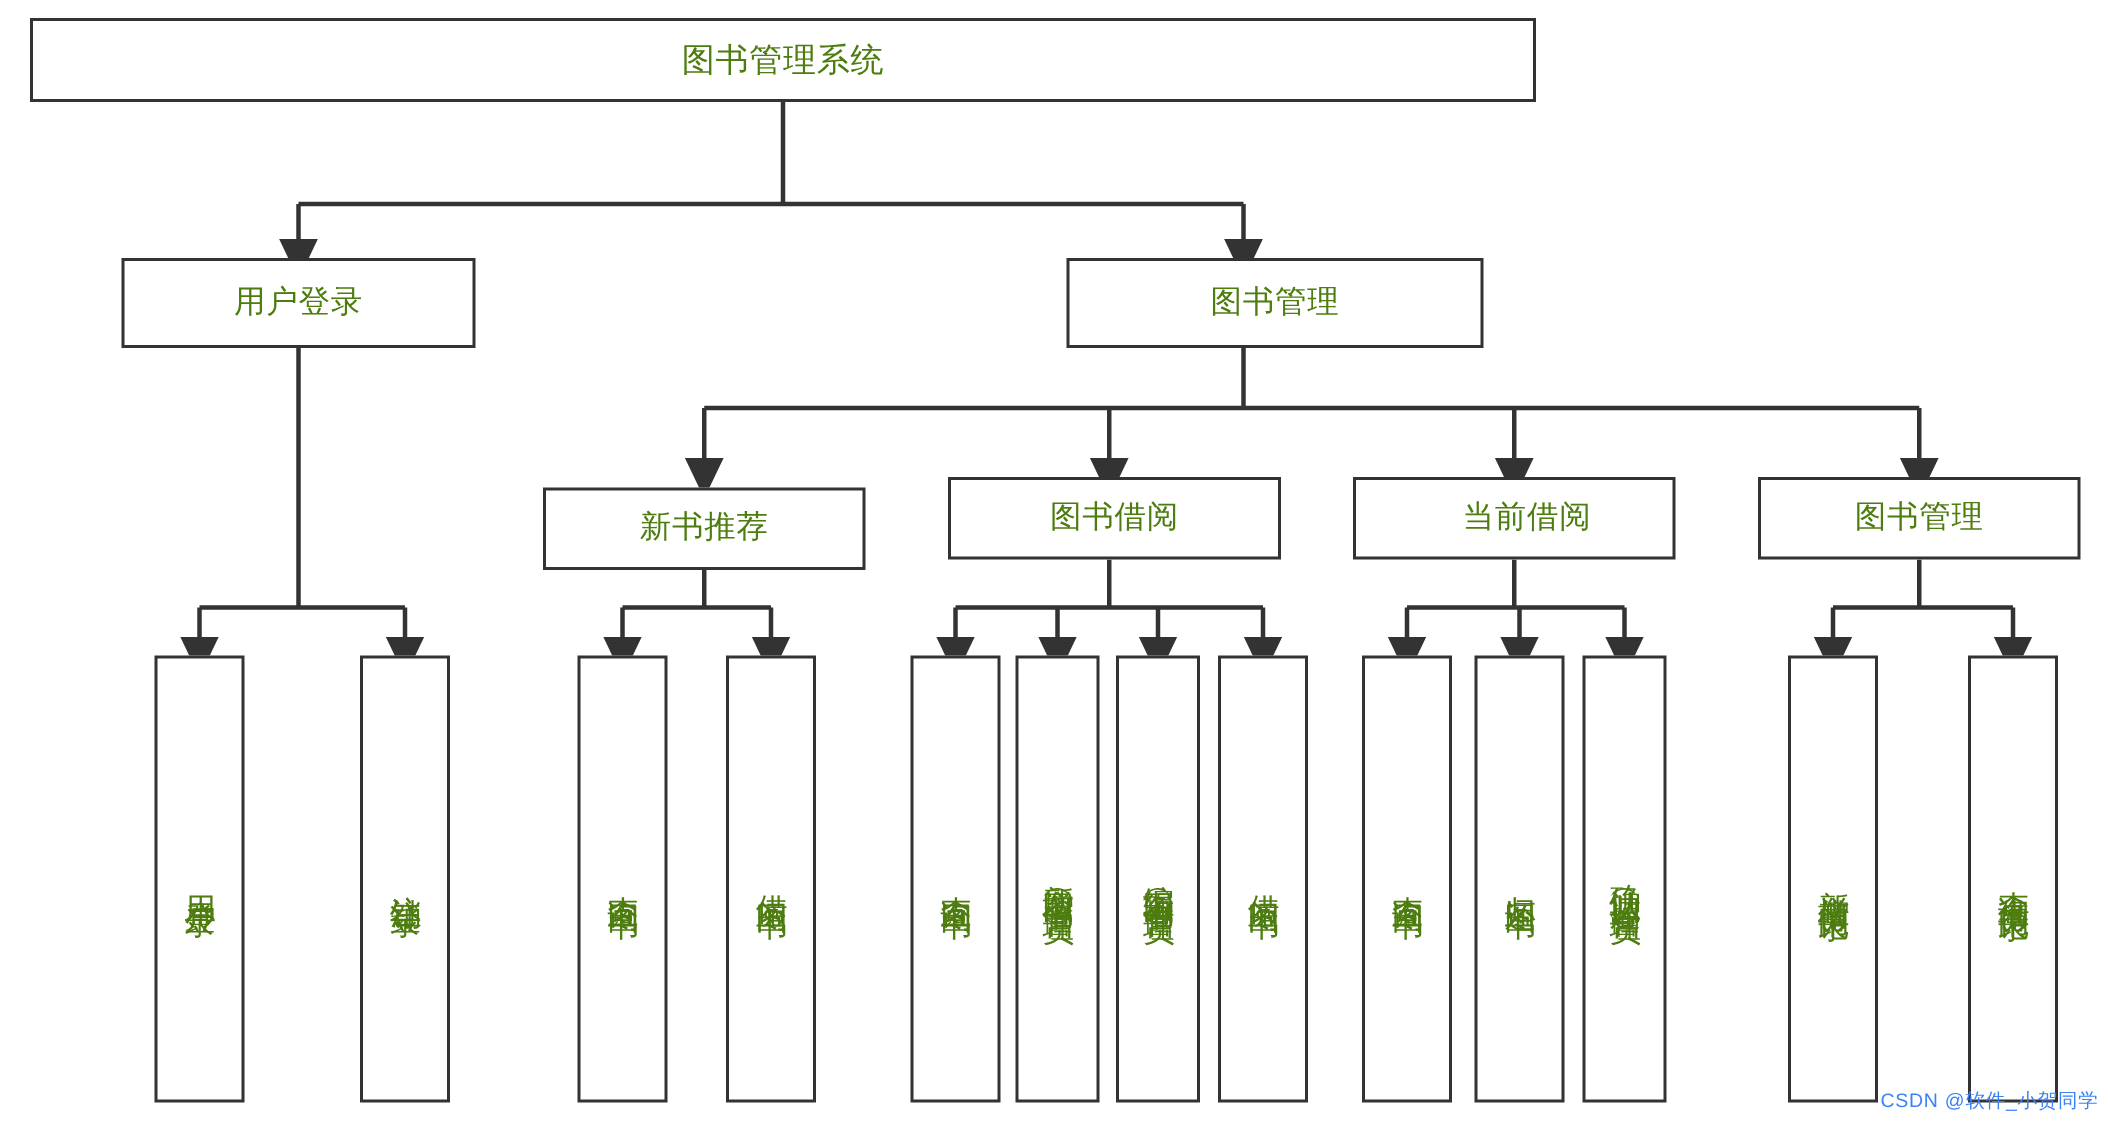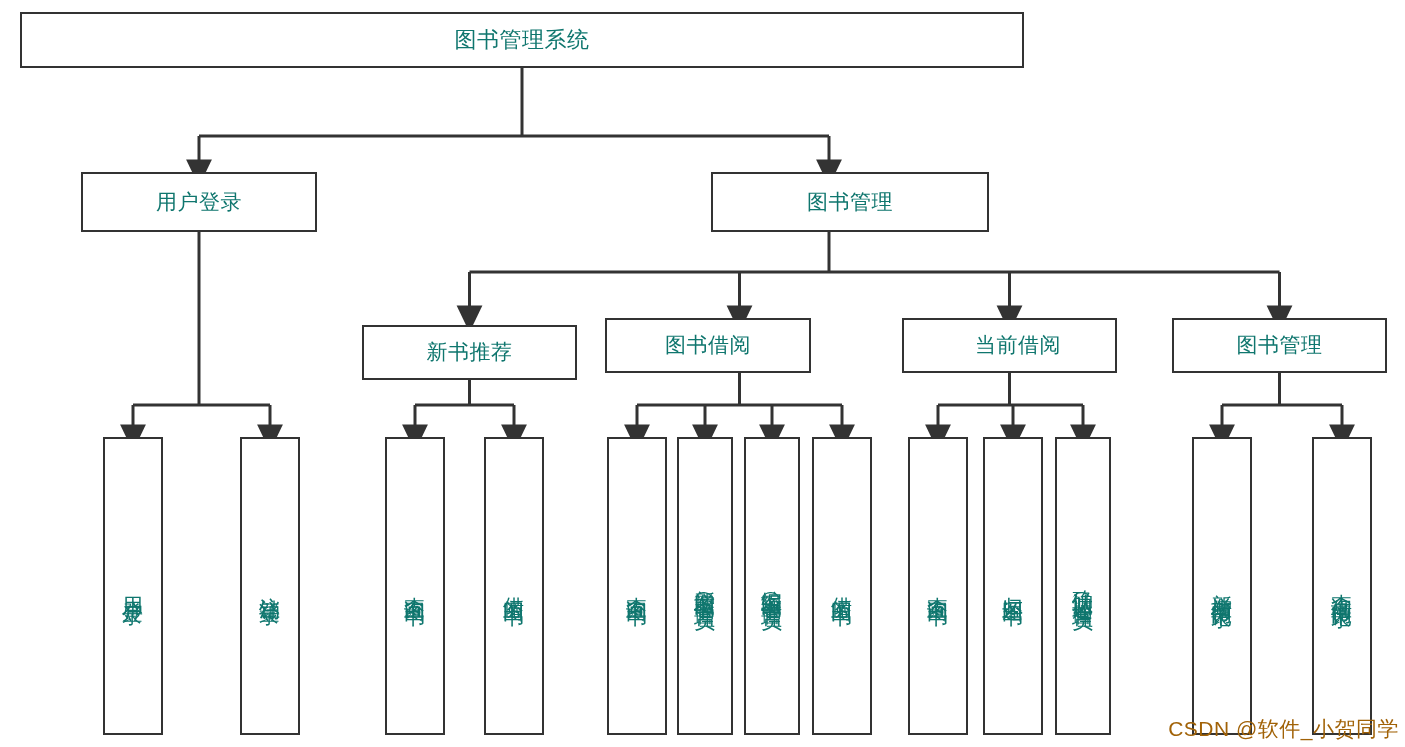--- a/index.html
+++ b/index.html
@@ -26,21 +26,21 @@
     pointer-events: none;
   }
   .node {
     position: absolute;
     box-sizing: border-box;
     background: #ffffff;
     border: 2px solid #333333;
     display: flex;
     align-items: center;
     justify-content: center;
-    color: #0f766e;
+    color: #4d7c0f;
   }
   .node .label {
     display: block;
     text-align: center;
     line-height: 1.18;
     letter-spacing: 0.5px;
   }
   .node.horiz .label {
     font-size: 21px;
     white-space: nowrap;
@@ -58,22 +58,22 @@
     letter-spacing: 3px;
     max-height: 100%;
   }
   .node.root .label {
     font-size: 22px;
   }
   .watermark {
     position: absolute;
     right: 6px;
     bottom: 4px;
-    font-size: 21px;
-    color: #a16207;
+    font-size: 13px;
+    color: #3b82f6;
     letter-spacing: 0.5px;
     white-space: nowrap;
   }
 </style>
 </head>
 <body>
 
 <div id="canvas">
 
   <svg id="wires" viewBox="0 0 1405 747" xmlns="http://www.w3.org/2000/svg">
@@ -126,21 +126,21 @@
   <div class="node horiz" style="left: 81px; top: 172px; width: 236px; height: 60px;">
     <span class="label">用户登录</span>
   </div>
   <div class="node horiz" style="left: 711px; top: 172px; width: 278px; height: 60px;">
     <span class="label">图书管理</span>
   </div>
 
   <div class="node horiz" style="left: 362px; top: 325px; width: 215px; height: 55px;">
     <span class="label">新书推荐</span>
   </div>
-  <div class="node horiz" style="left: 605px; top: 318px; width: 206px; height: 55px;">
+  <div class="node horiz" style="left: 632px; top: 318px; width: 222px; height: 55px;">
     <span class="label">图书借阅</span>
   </div>
   <div class="node horiz" style="left: 902px; top: 318px; width: 215px; height: 55px; padding-left: 17px;">
     <span class="label">当前借阅</span>
   </div>
   <div class="node horiz" style="left: 1172px; top: 318px; width: 215px; height: 55px;">
     <span class="label">图书管理</span>
   </div>
 
   <div class="node vert" style="left: 103px; top: 437px; width: 60px; height: 298px;">

